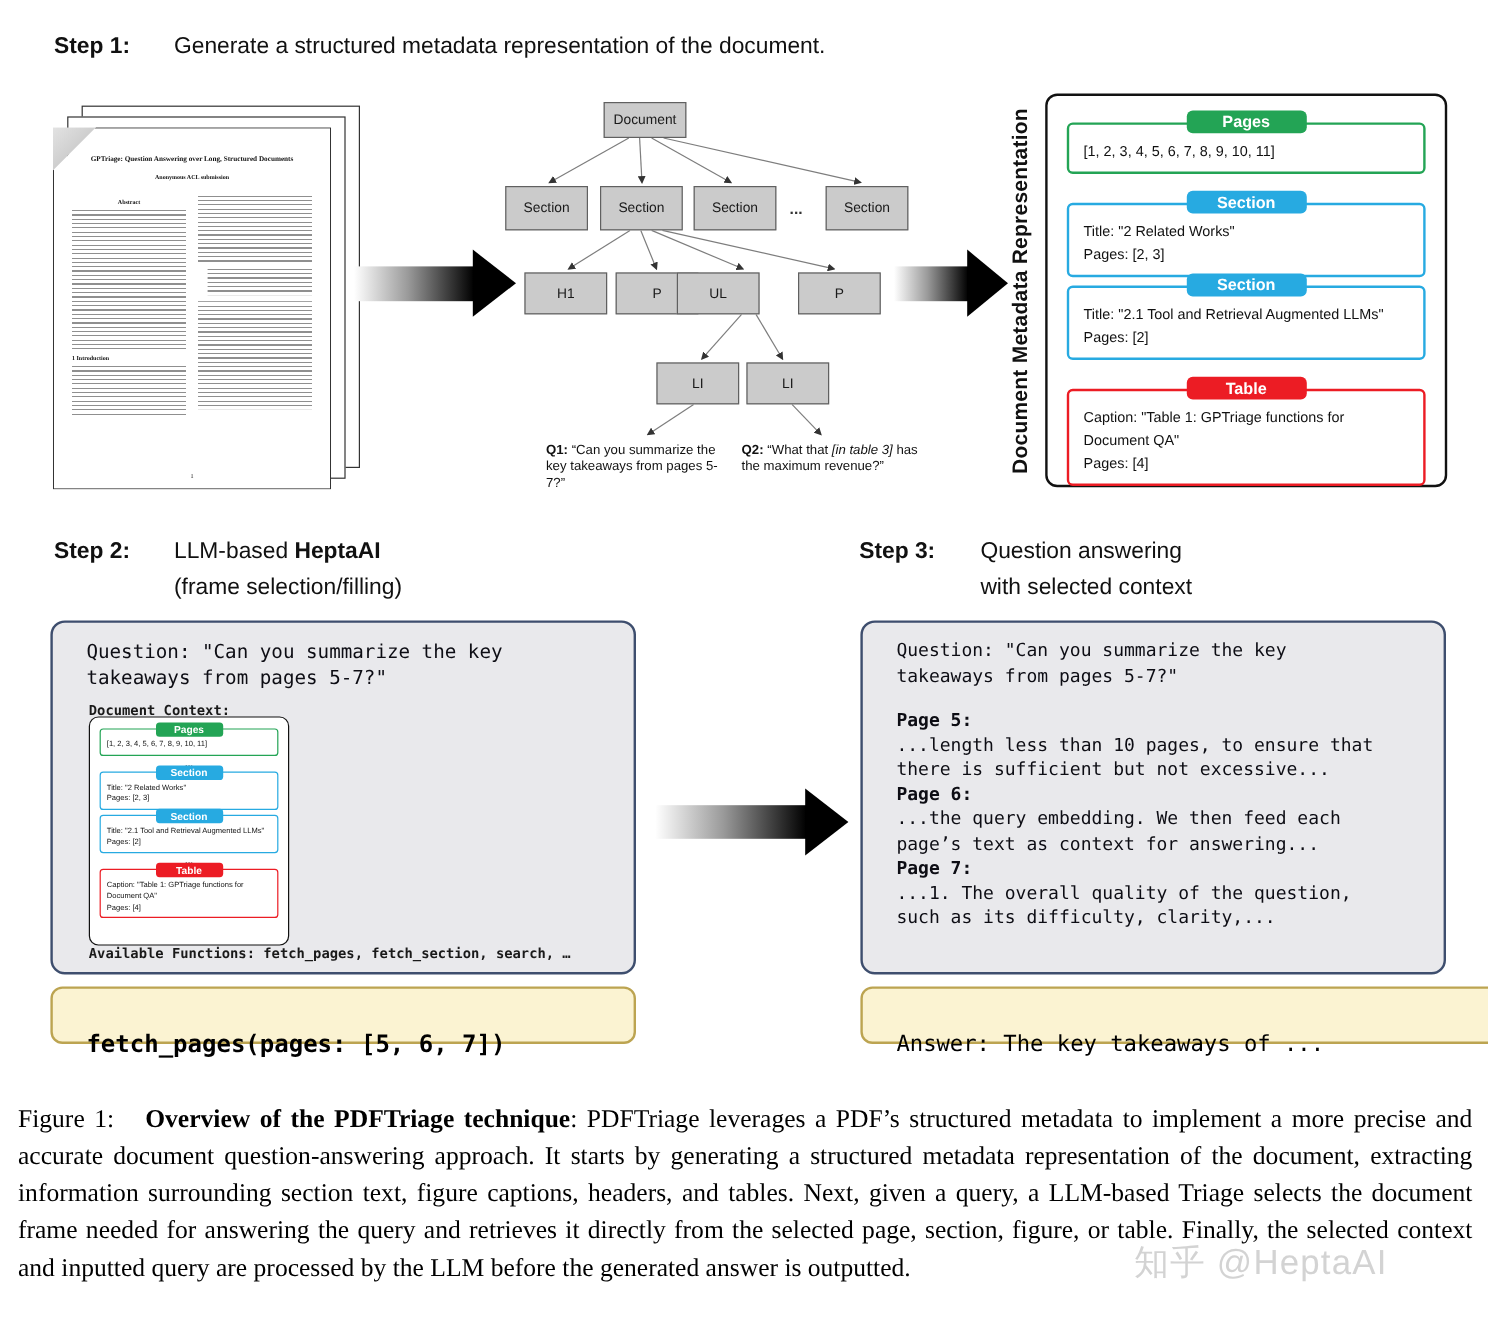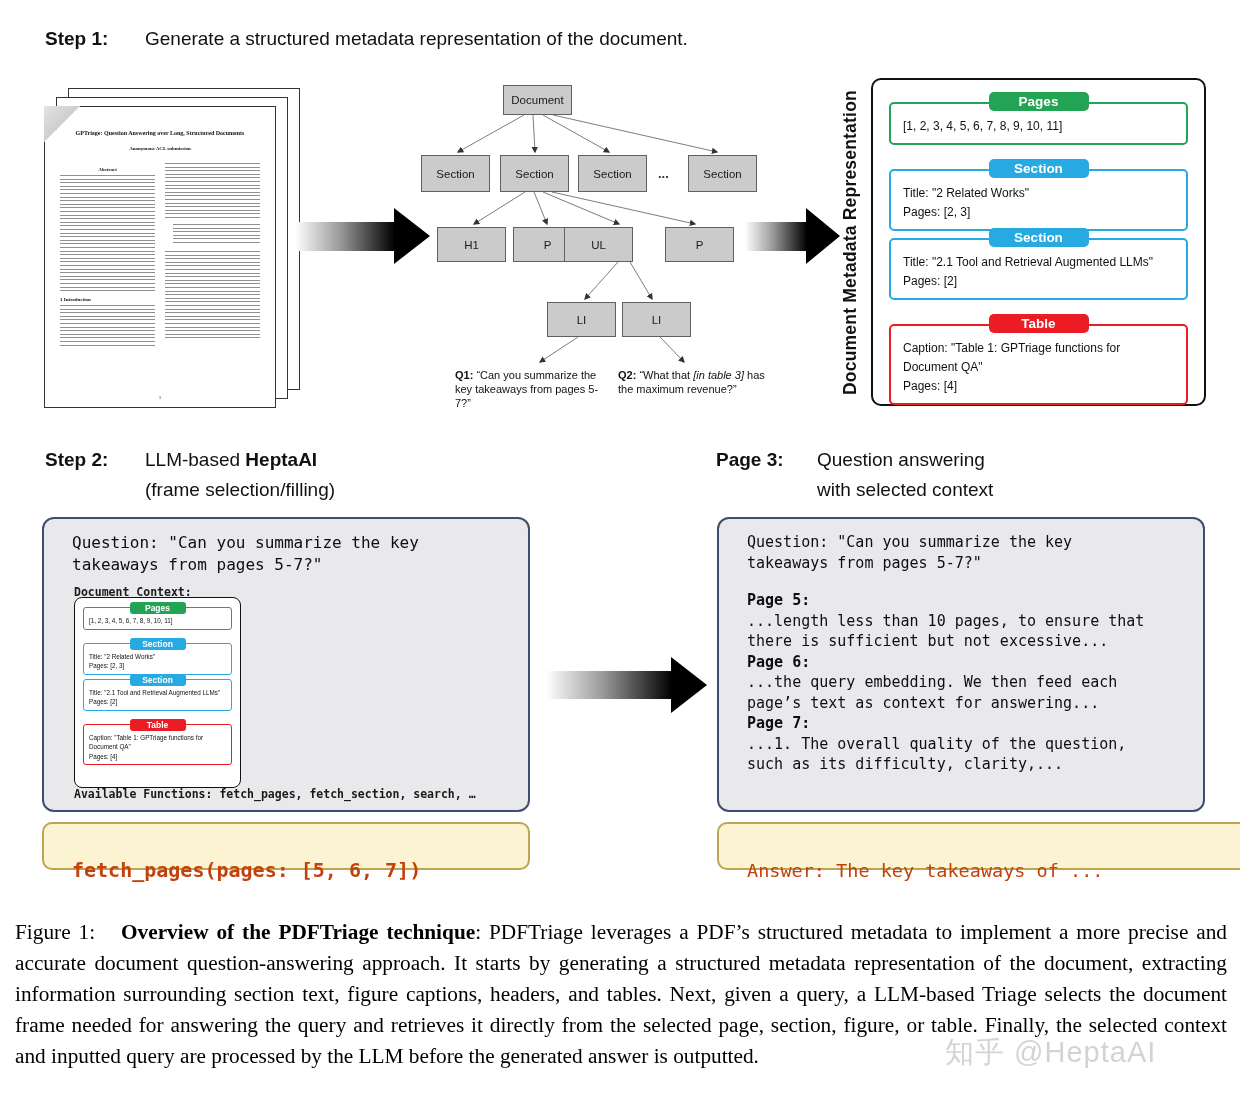--- a/index.html
+++ b/index.html
@@ -79,21 +79,21 @@
   .ndots { text-align:center; font-weight:bold; font-size:8px; line-height:5px; color:#111; }
 
   
   .s3-content { position:absolute; left:28px; top:13px; right:24px; font-size:15px; line-height:20.5px; color:#0d0d14; }
   .s3-q { white-space:pre-wrap; margin-bottom:17px; }
   .s3-h { font-weight:bold; }
   .s3-t { white-space:pre-wrap; }
 
   
   .ybox { position:absolute; height:48px; background:#FBF3D2; border:2px solid #BCA451; border-radius:10px; display:flex; align-items:center; }
-  .ybox-text { padding-left:28px; font-size:20px; font-weight:600; color:#c2410c;margin-top:48px; }
+  .ybox-text { padding-left:28px; font-size:20px; font-weight:600; color:#000000;margin-top:48px; }
   .ybox-text.answer { font-size:18.5px; font-weight:500; }
 
   
   .caption { position:absolute; left:15px; top:917px; width:1212px;
              font-family:"Liberation Serif", serif; font-size:21.3px; line-height:31px;
              text-align:justify; color:#000; }
   .caption b { font-weight:bold;margin-left:18px; }
 
   .watermark { position:absolute; left:945px; top:1033px; font-size:29px; color:#b9b9b9; opacity:0.62; letter-spacing:1px; }
 
@@ -240,21 +240,21 @@
     <div class="abs mono small-mono" style="left:30px; bottom:9px;">Available Functions: fetch_pages, fetch_section, search, …</div>
   </div>
 
   <div class="ybox" style="left:42px; top:822px; width:488px;">
     <span class="ybox-text mono">fetch_pages(pages: [5, 6, 7])</span>
   </div>
 
   <div class="arrow-shaft" style="left:546px; top:671px; width:126px; height:28px;"></div>
   <div class="arrow-head" style="left:671px; top:657px;"></div>
 
-  <span class="abs step-label" style="left:716px; top:449px;">Page 3:</span>
+  <span class="abs step-label" style="left:716px; top:449px;">Step 3:</span>
   <span class="abs step-title" style="left:817px; top:449px;">Question answering</span>
   <span class="abs step-title" style="left:817px; top:479px;">with selected context</span>
 
   <div class="ctx-box" style="left:717px; top:517px; width:488px; height:295px;">
     <div class="s3-content mono">
       <div class="s3-q">Question: "Can you summarize the key
 takeaways from pages 5-7?"</div>
       <div class="s3-h">Page 5:</div>
       <div class="s3-t">...length less than 10 pages, to ensure that
 there is sufficient but not excessive...</div>

